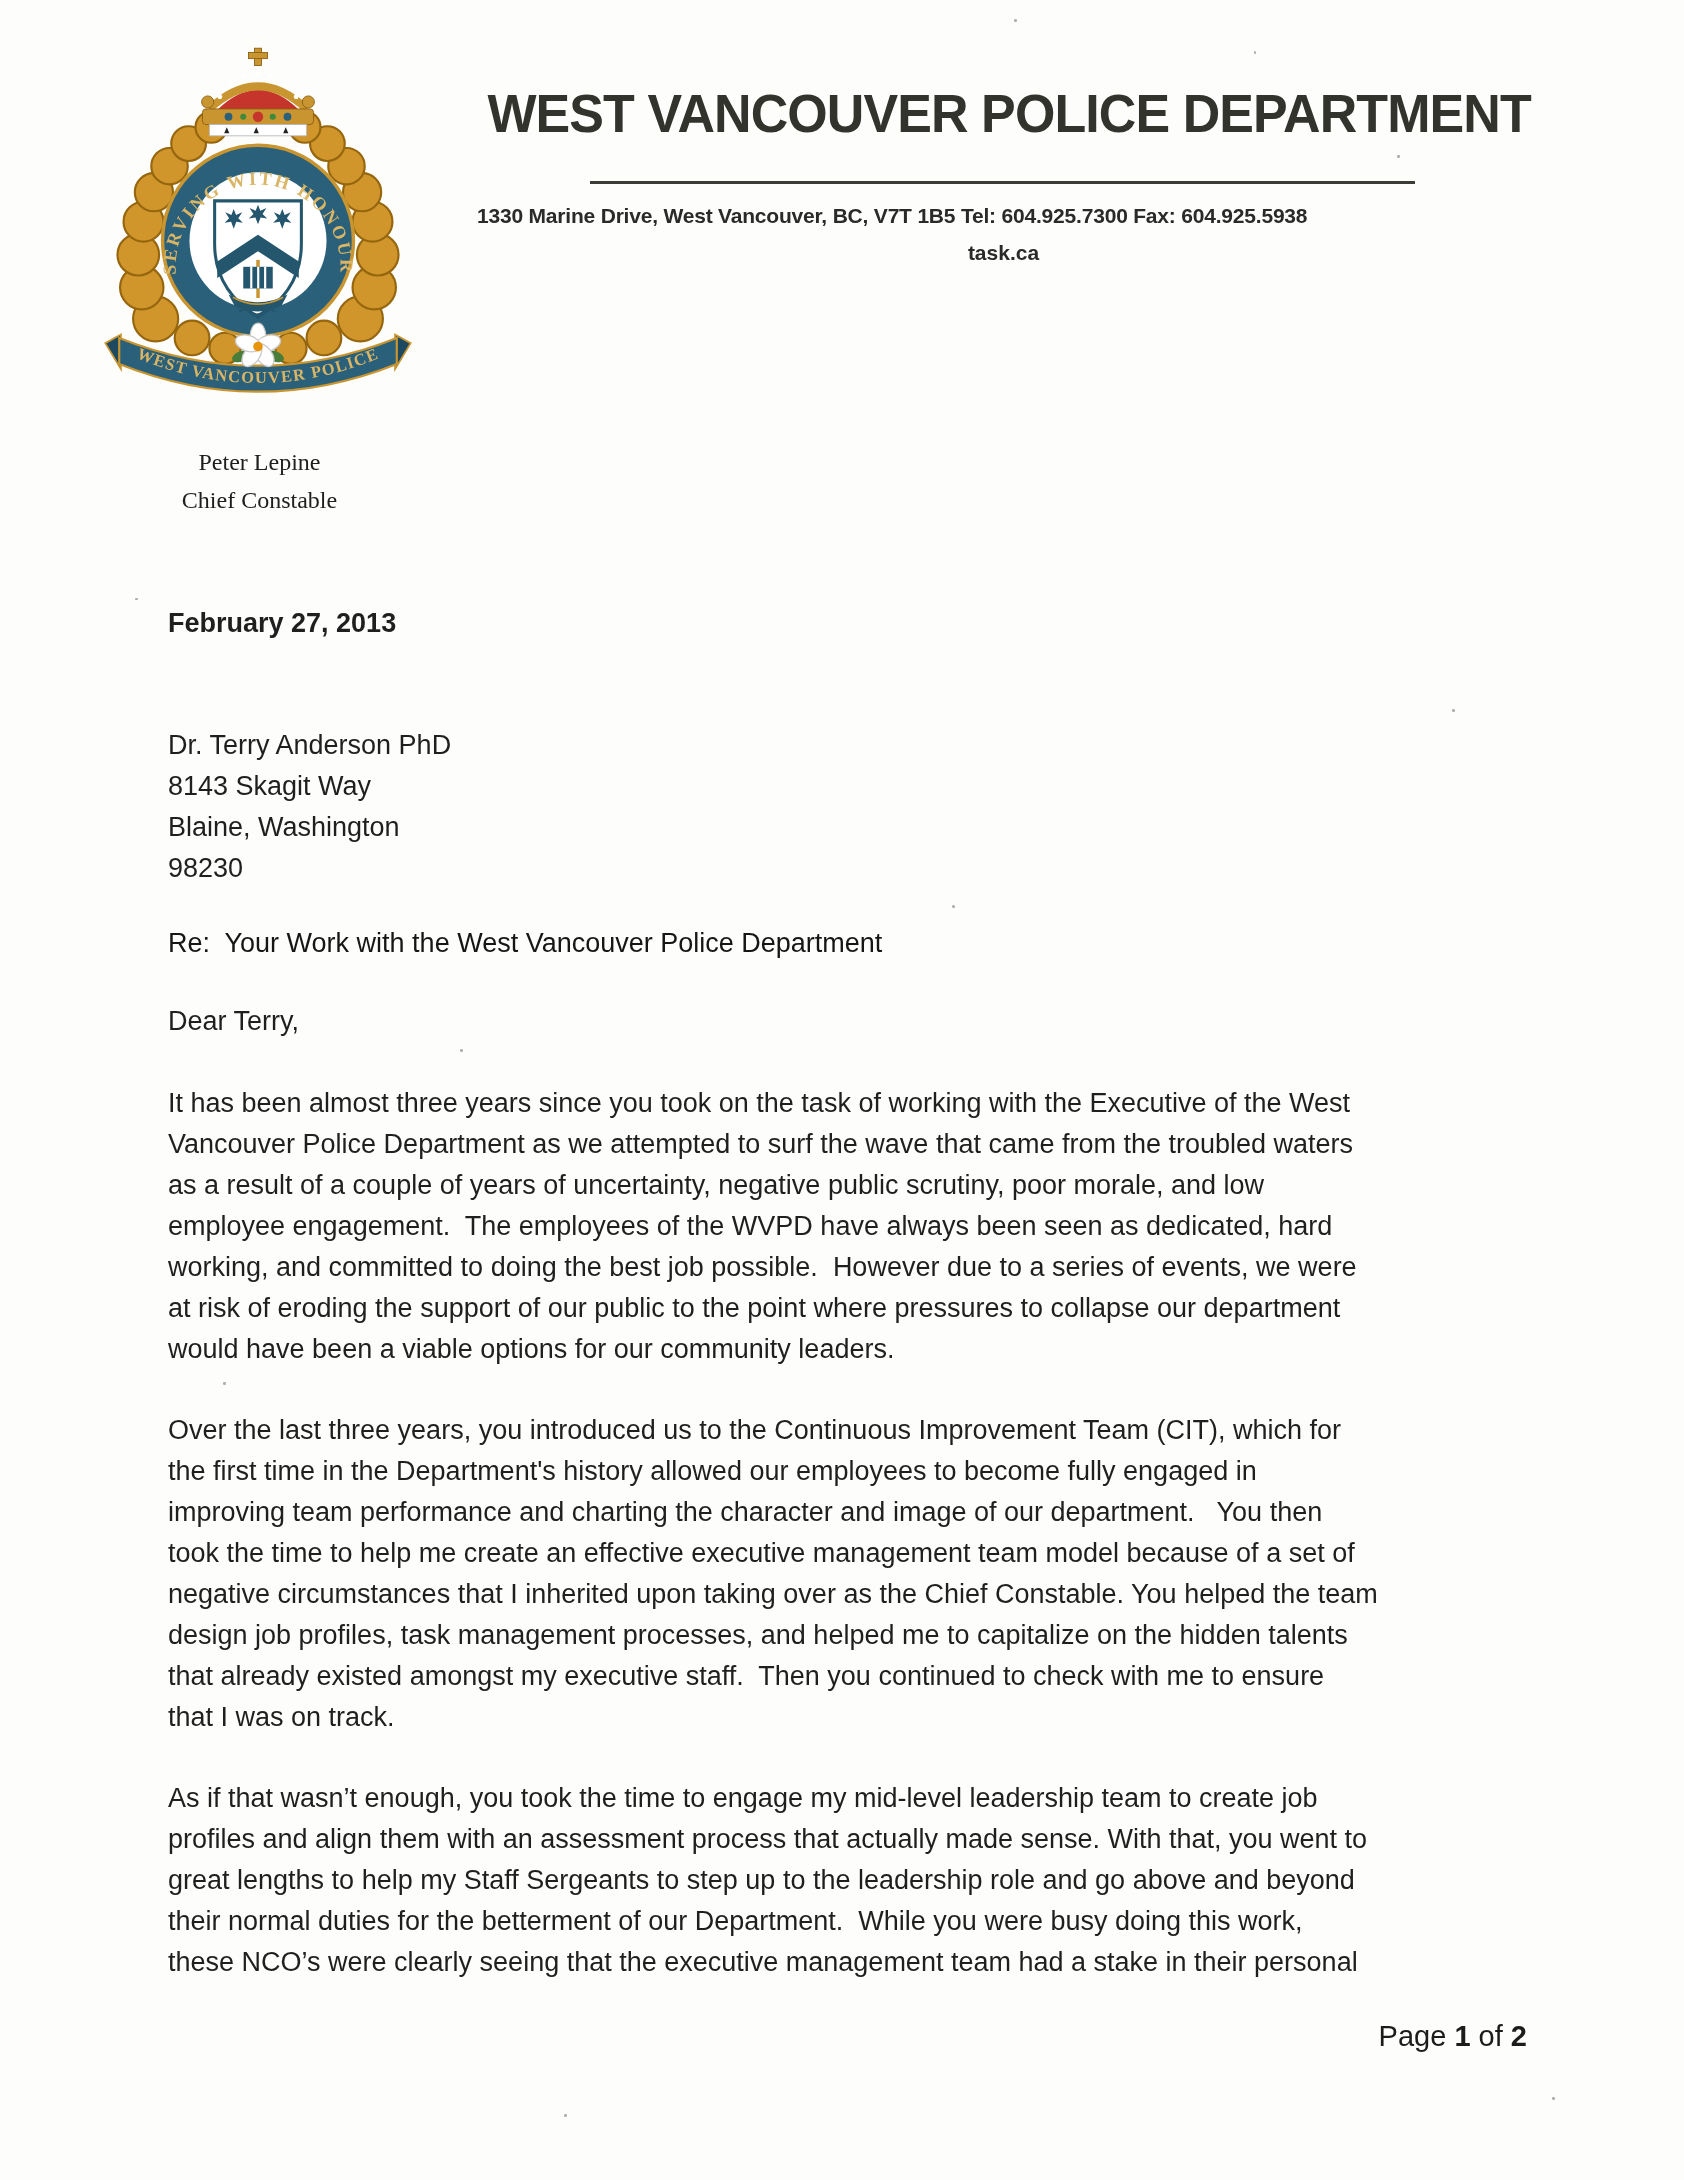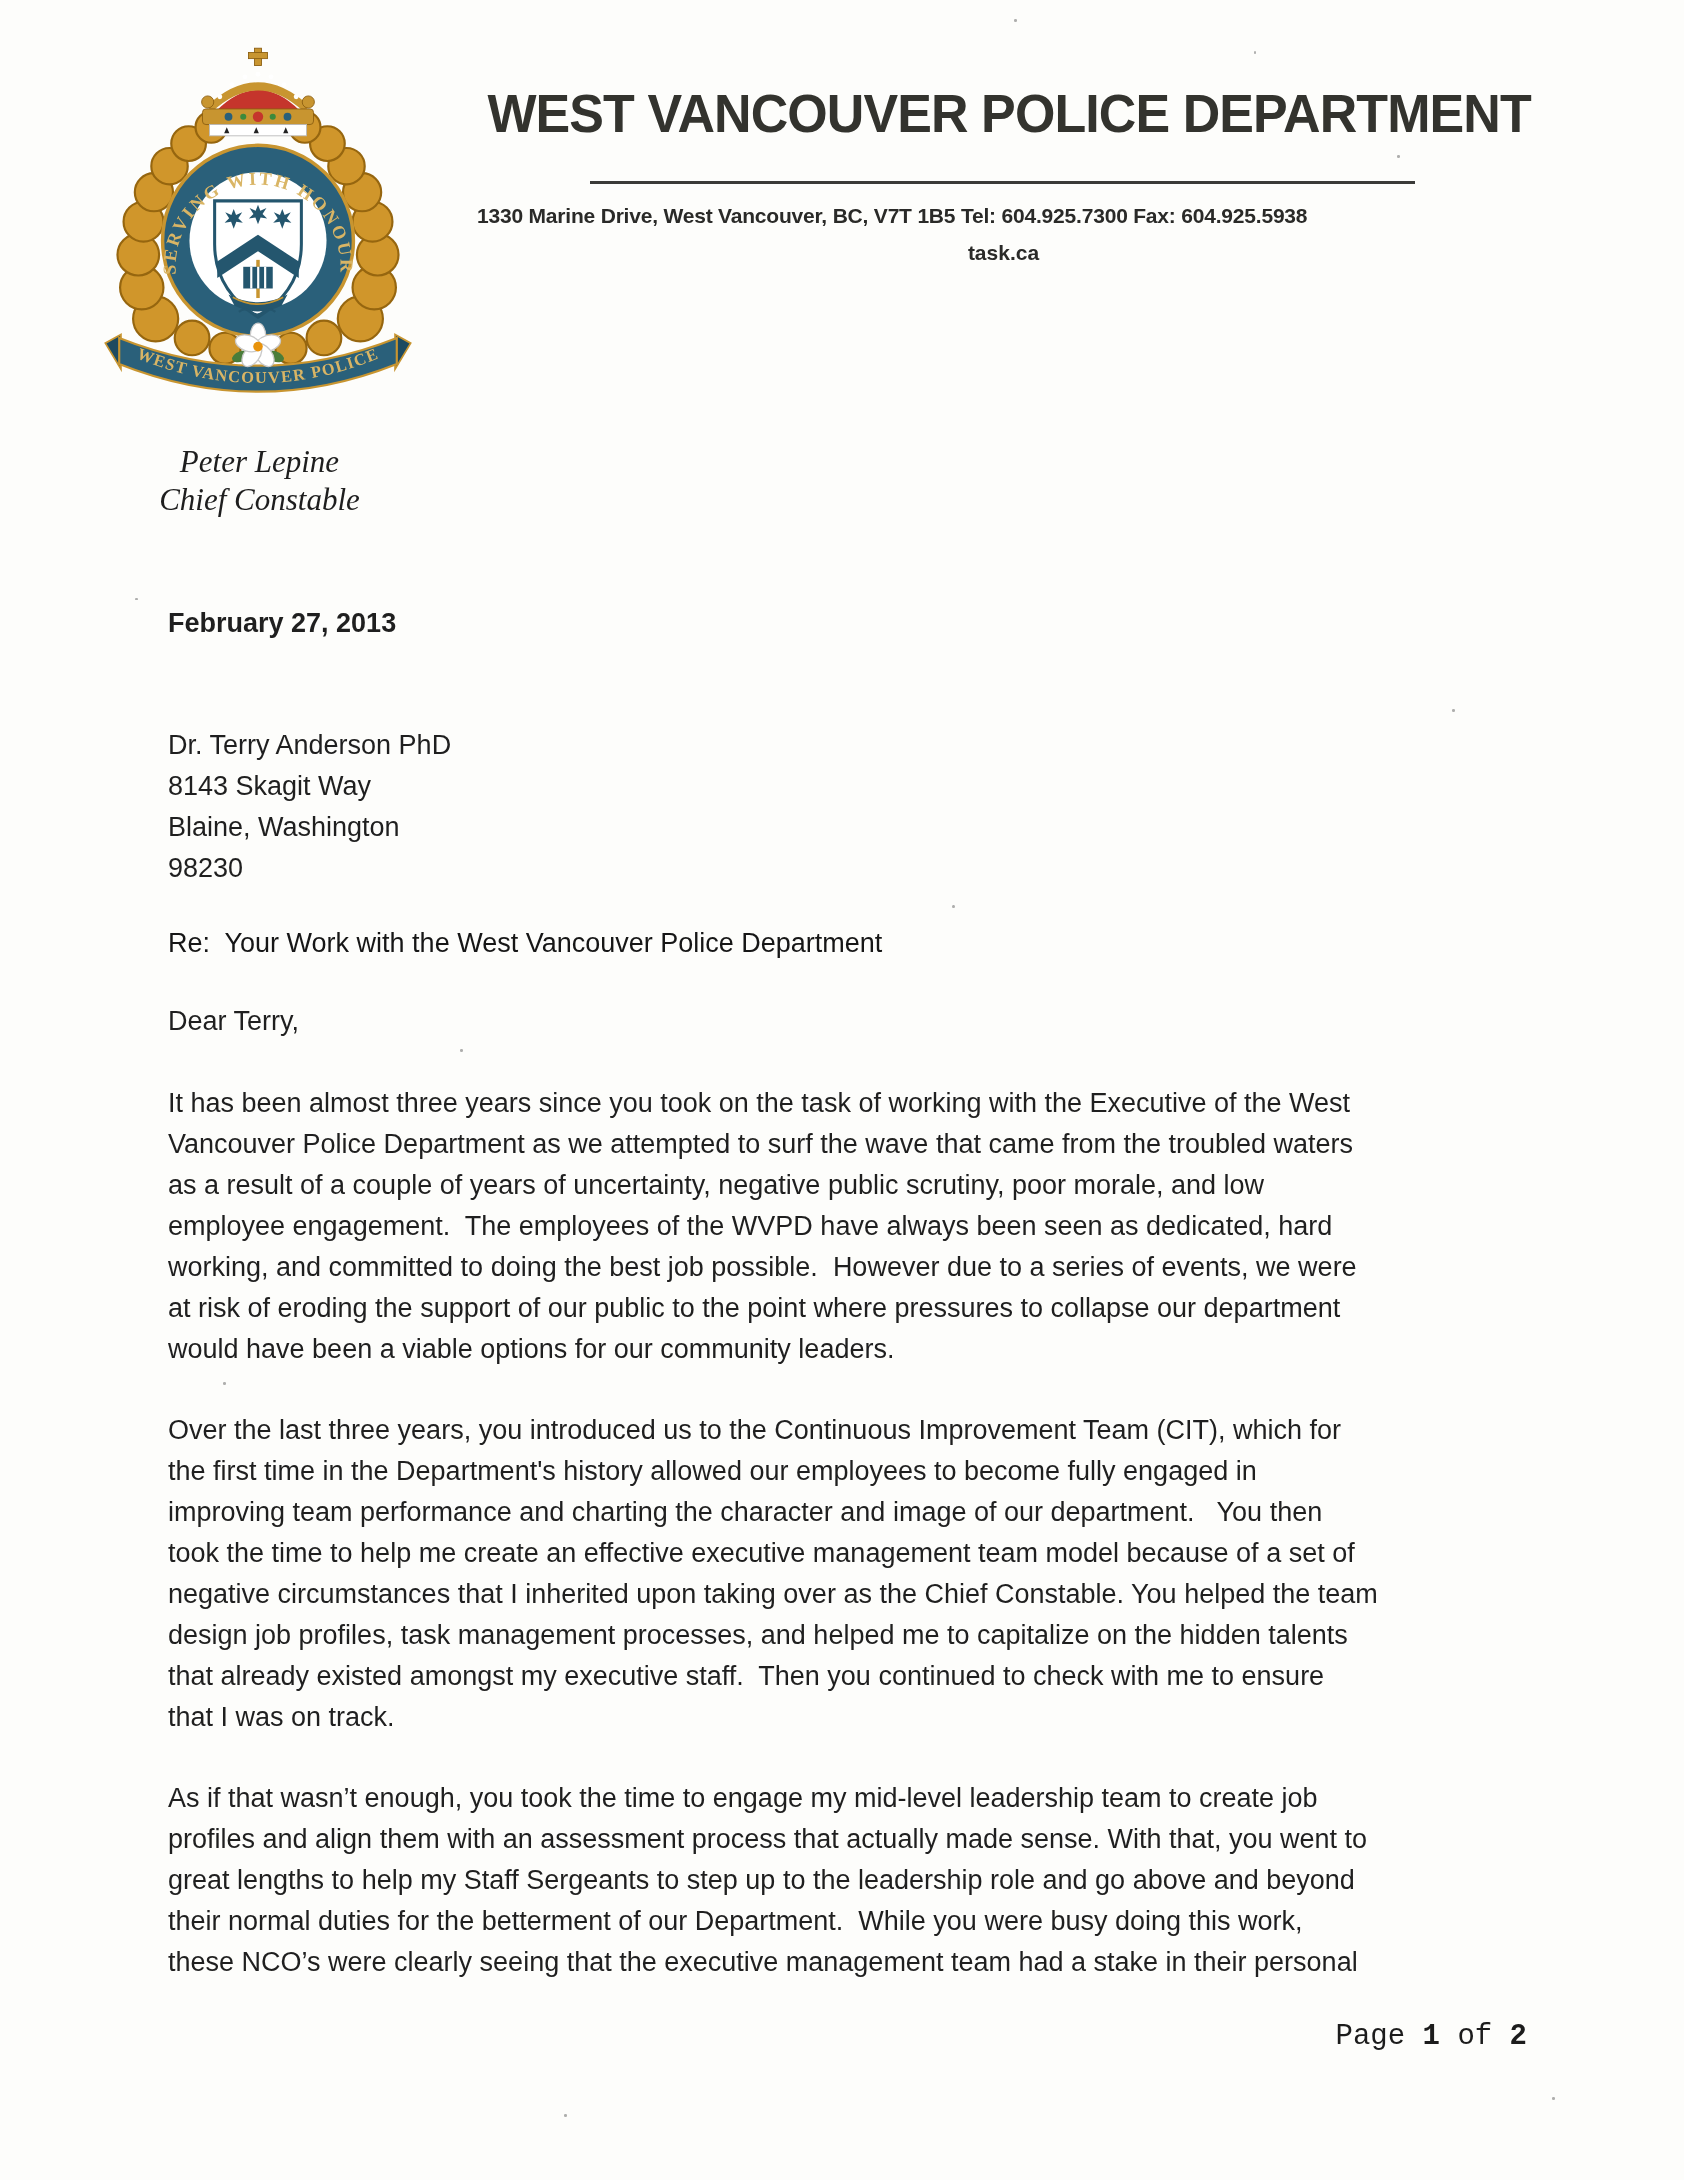--- a/index.html
+++ b/index.html
@@ -33,36 +33,36 @@
   }
   .lh-web {
     position:absolute; left:477px; top:241px; width:1053px;
     text-align:center; font-size:21px; font-weight:bold; color:#2a2a28;
   }
   
   .sig-block {
     position:absolute; left:136px; top:443px; width:247px;
     text-align:center;
     font-family:"Liberation Serif", serif;
-    font-size:31px; line-height:38px; color:#1e1e1e;font-style:italic;
+    font-size:24px; line-height:38px; color:#1e1e1e;
   }
   
   .body-text { position:absolute; left:168px; width:1397px; font-size:27px; line-height:41px; color:#1f1f1f; }
   .date-line      { top:603px;font-weight:bold; }
   .recipient      { top:725px; white-space:pre-line; }
   .subject-line   { top:923px; font-weight:normal; white-space:pre; color:#161616; }
   .salutation     { top:1001px; }
   .para           { white-space:pre-wrap; }
   .para-1         { top:1083px; }
   .para-2         { top:1410px; }
   .para-3         { top:1778px; }
   
   .page-footer {
     position:absolute; top:2020px; right:158px;
-    font-family:Liberation Mono, monospace;
+    font-family:Liberation Sans, sans-serif;
     font-size:29px; color:#1c1c1c;
   }
   .page-footer b { font-weight:bold; }
   
   .speck { position:absolute; background:#6d6d6d; border-radius:50%; opacity:.55; }
 </style>
 </head>
 <body>
 
 <div class="page">

